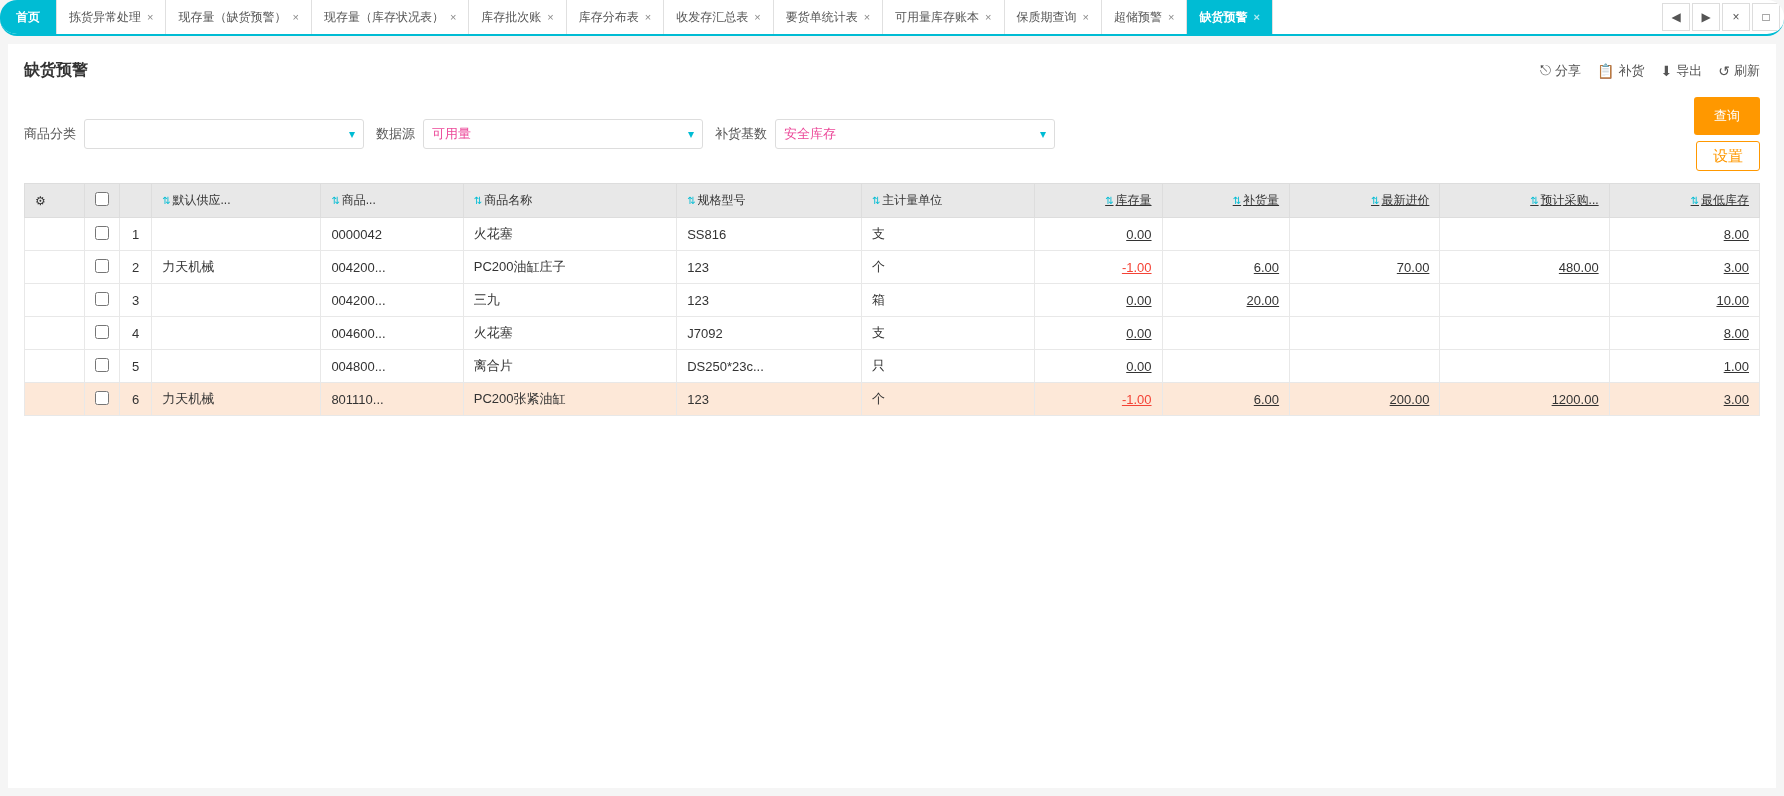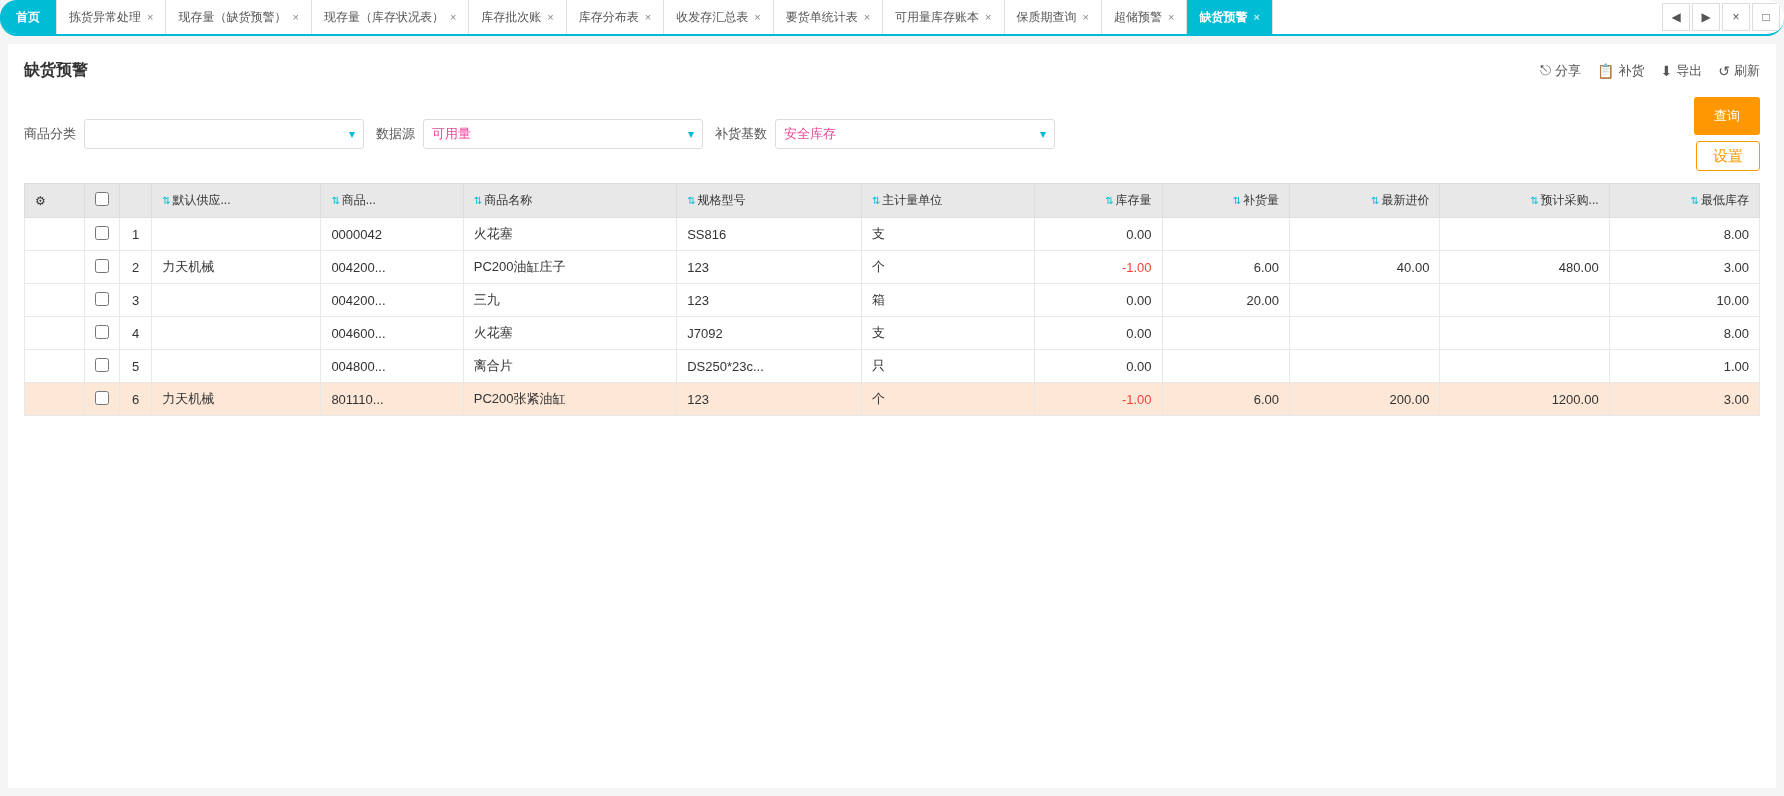--- a/index.html
+++ b/index.html
@@ -178,21 +178,21 @@
       color: #00bcd4;
       margin-right: 2px;
     }
     .data-table td {
       padding: 7px 10px;
       border: 1px solid #e8e8e8;
       color: #333;
       font-size: 13px;
     }
     .data-table tbody tr.highlighted { background: #fde8d8; }
-    .data-table .num-col { text-align: right; }
+    .data-table .num-col { text-align: right; text-decoration: underline; }
     .row-num { color: #555; text-align: center; }
 
     
     .gear-col {
       text-align: center;
       cursor: pointer;
     }
 
     
     .checkbox-cell {
@@ -388,21 +388,21 @@
       <input type="checkbox" style="">
     </td>
     <td class="row-num">2</td>
     <td>力天机械</td>
     <td>004200...</td>
     <td>PC200油缸庄子</td>
     <td>123</td>
     <td>个</td>
     <td class="num-col" style="color:#f44336;">-1.00</td>
     <td class="num-col">6.00</td>
-    <td class="num-col">40.00</td>
+    <td class="num-col">70.00</td>
     <td class="num-col">480.00</td>
     <td class="num-col">3.00</td>
   </tr>
         <tr>
     <td class="gear-col" style="color:#aaa; font-size:14px;"></td>
     <td class="checkbox-cell">
       <input type="checkbox" style="">
     </td>
     <td class="row-num">3</td>
     <td></td>

